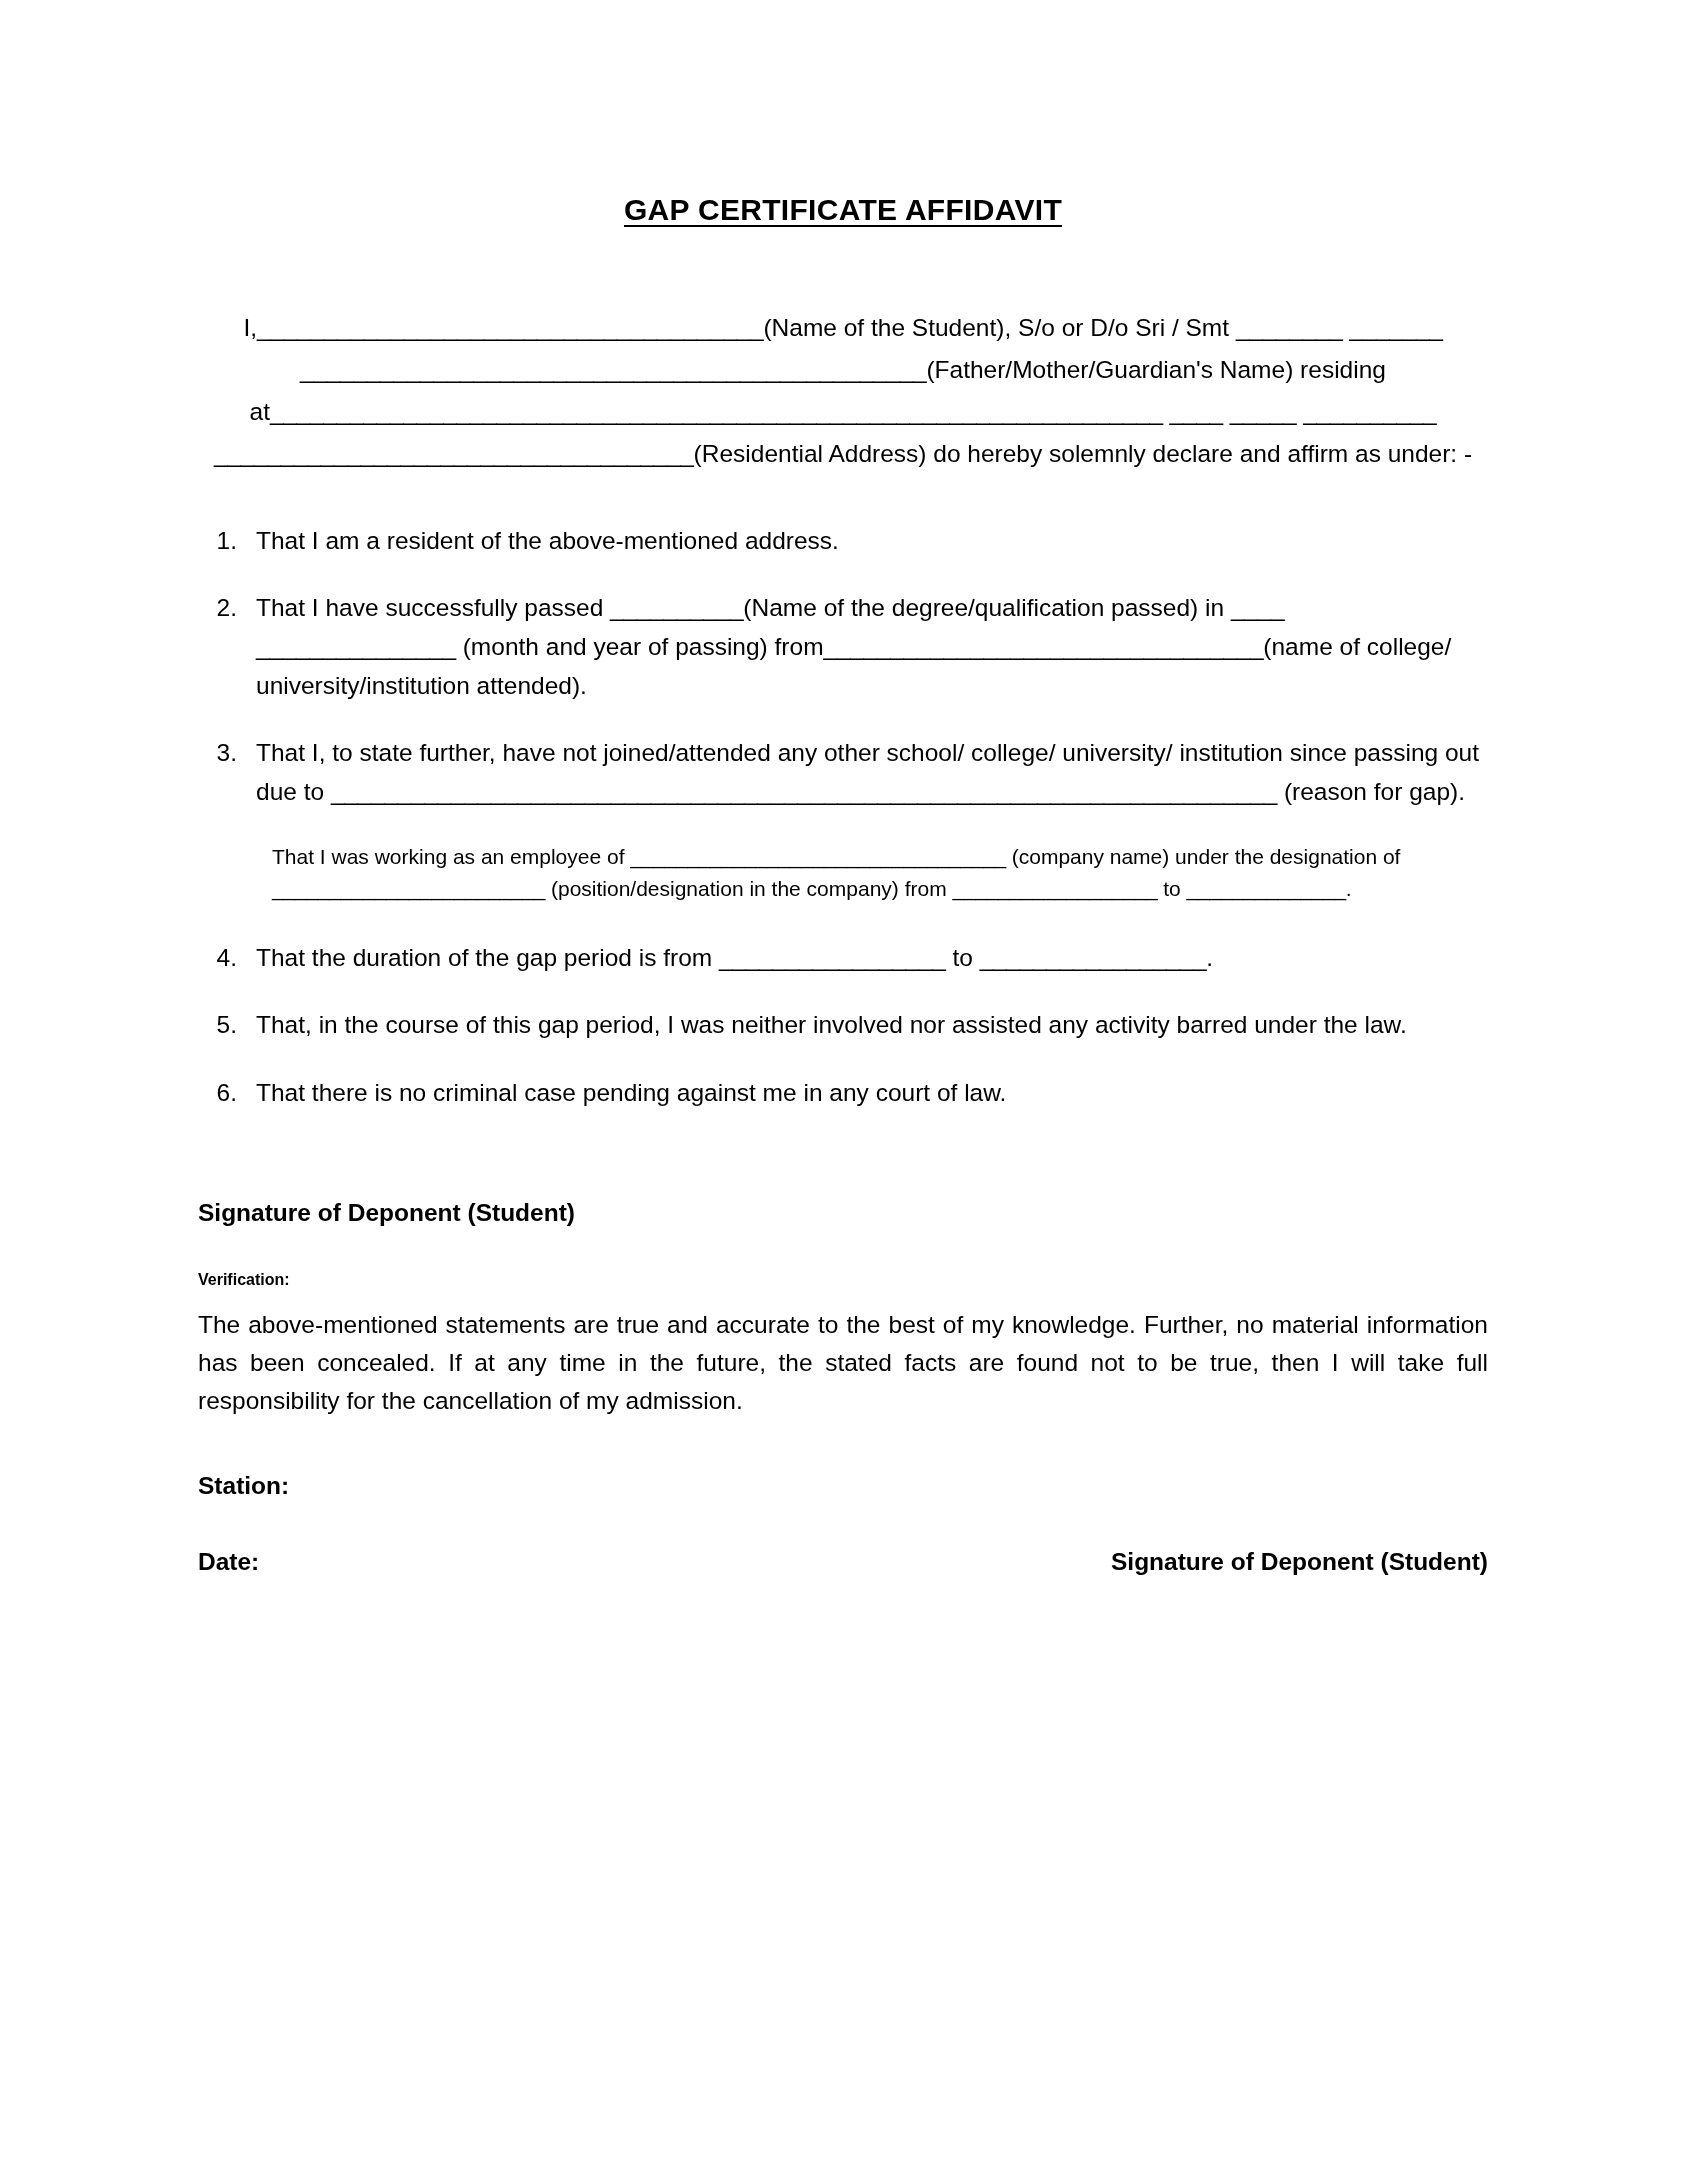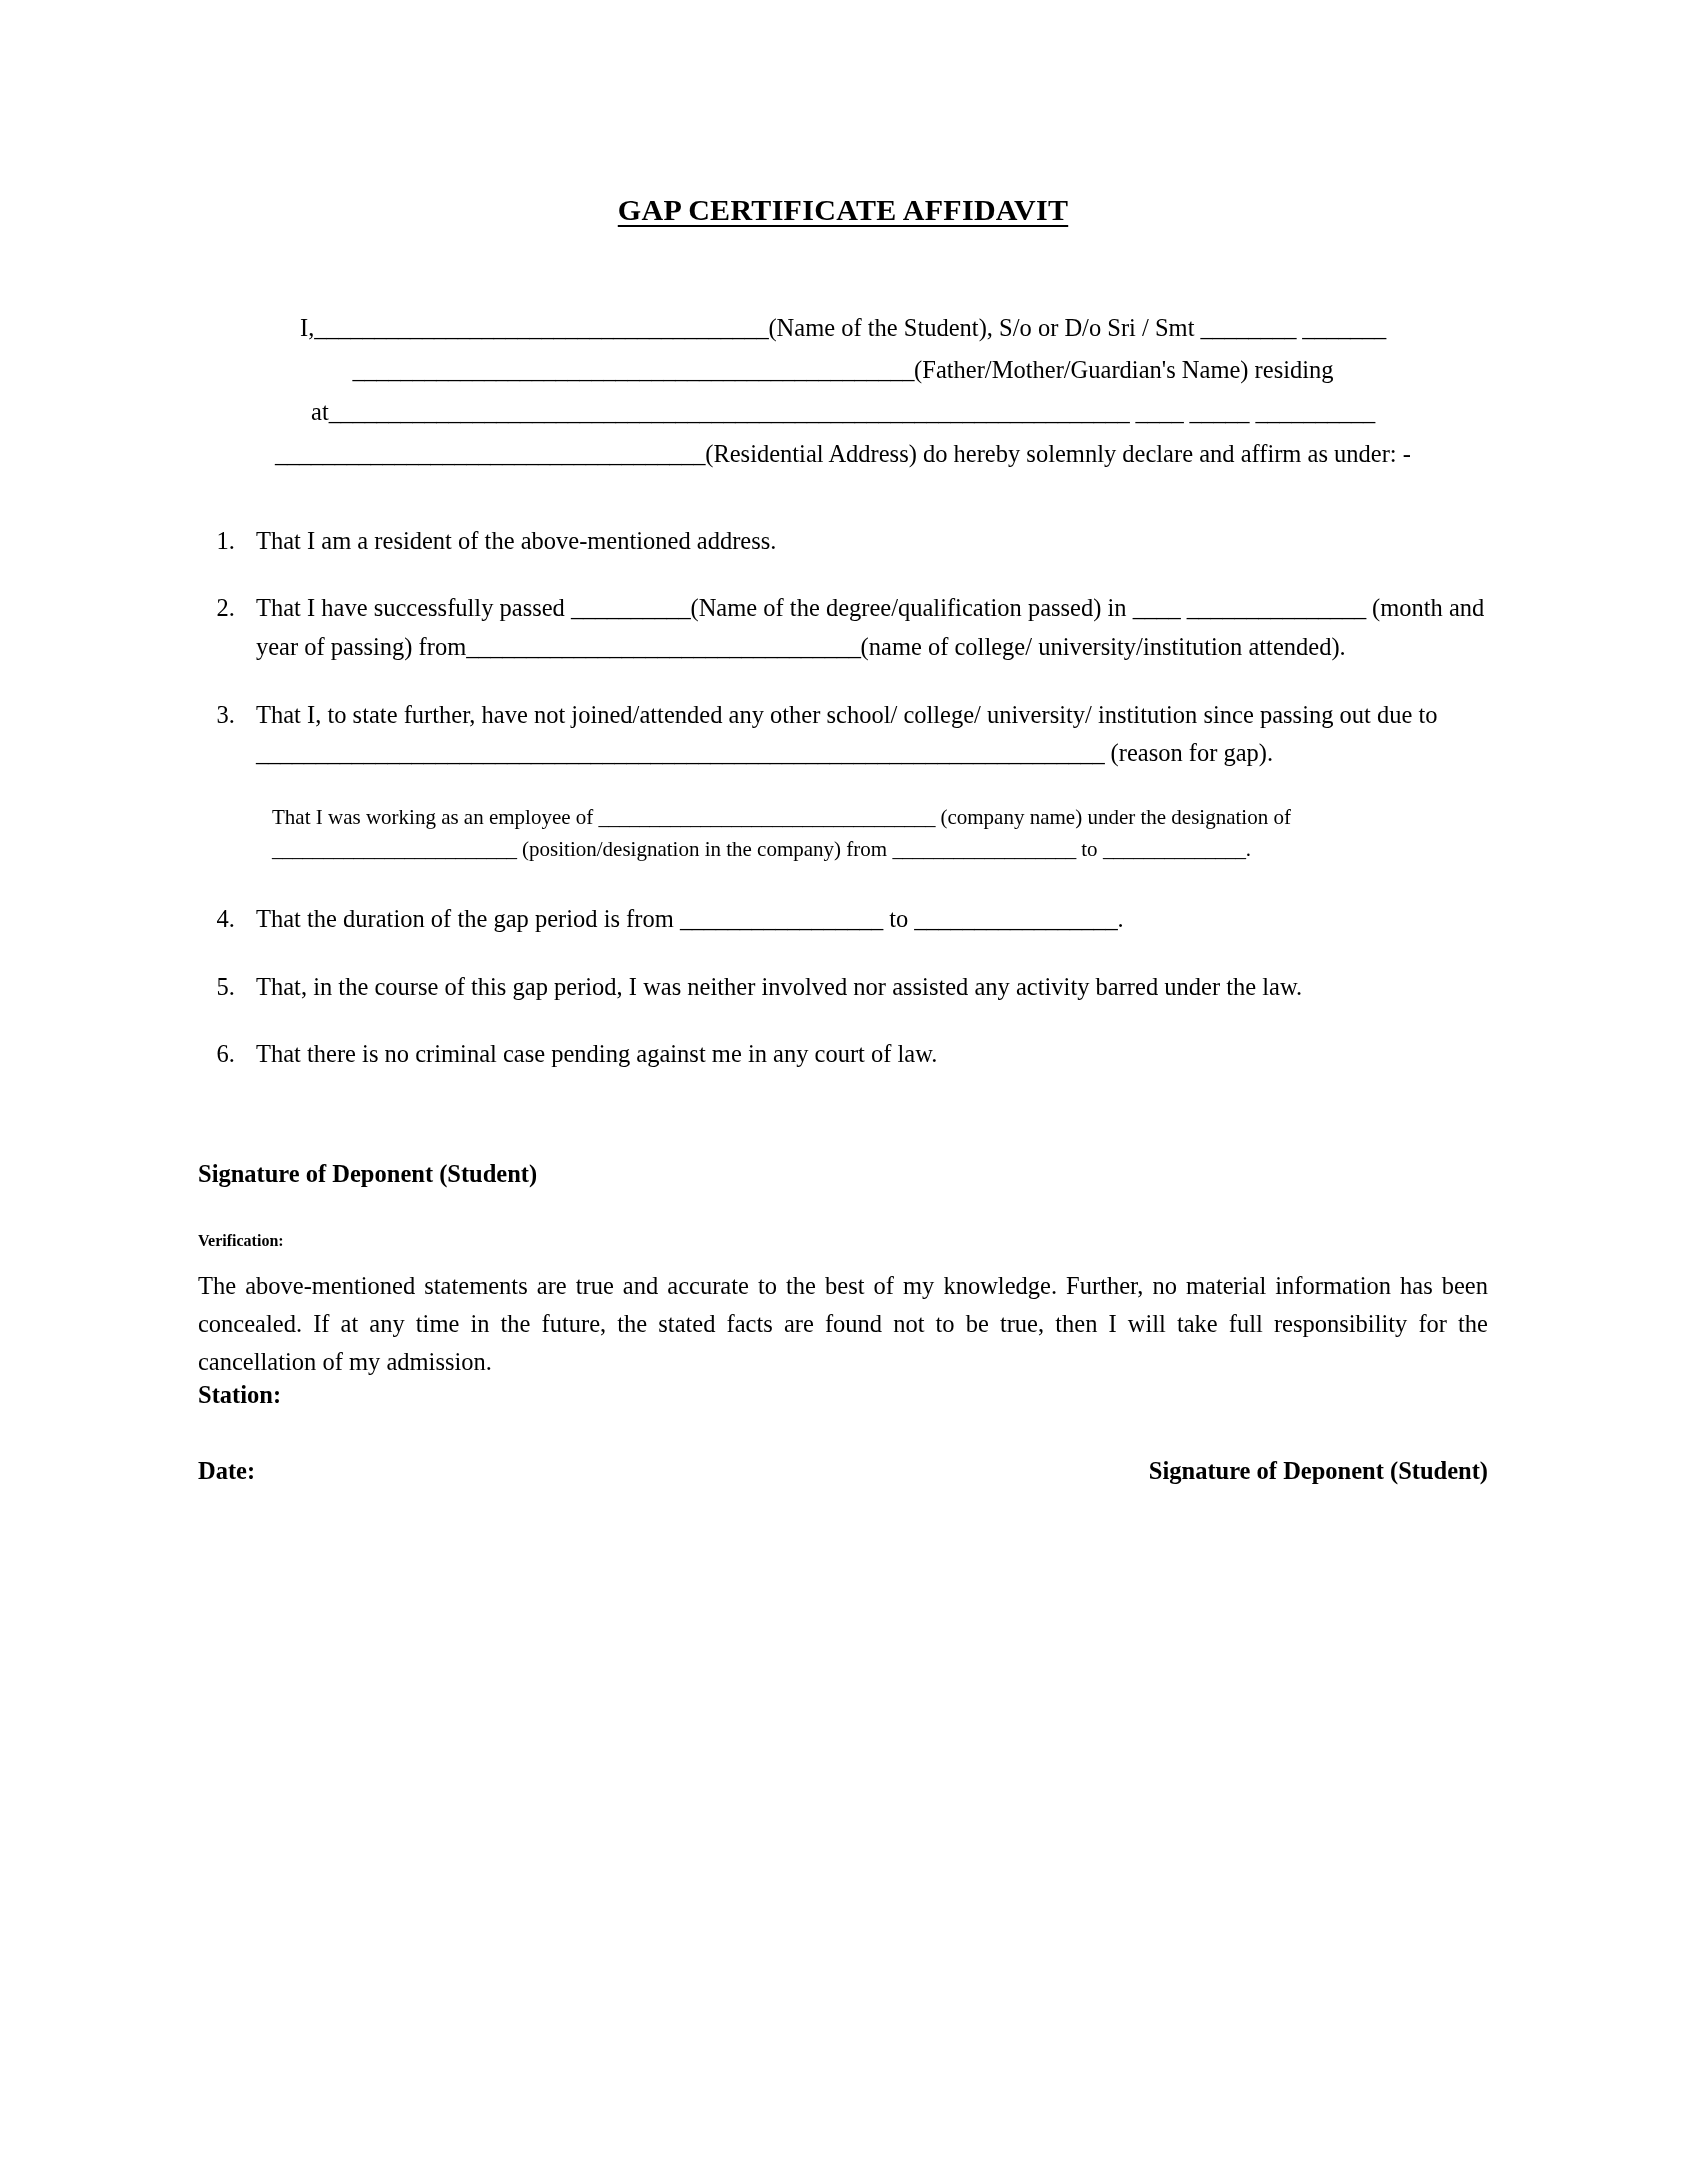--- a/index.html
+++ b/index.html
@@ -7,21 +7,21 @@
     padding: 0;
     background: #ffffff;
   }
   .page {
     width: 1687px;
     height: 2183px;
     background: #ffffff;
     position: relative;
     box-sizing: border-box;
     padding: 0;
-    font-family: Liberation Serif, serif;
+    font-family: Liberation Sans, sans-serif;
     color: #000000;
     overflow: hidden;
   }
   .content {
     position: absolute;
     left: 198px;
     top: 0;
     width: 1290px;
   }
 
@@ -99,20 +99,21 @@
   }
   .verif-body {
     font-size: 24.5px;
     line-height: 1.55;
     text-align: justify;
     margin-top: 17px;
   }
   .station {
     font-weight: bold;
     font-size: 24.5px;
+    margin-top: 52px;
   }
   .footer-row {
     display: flex;
     justify-content: space-between;
     align-items: center;
     font-weight: bold;
     font-size: 24.5px;
     margin-top: 48px;
   }
 </style>

